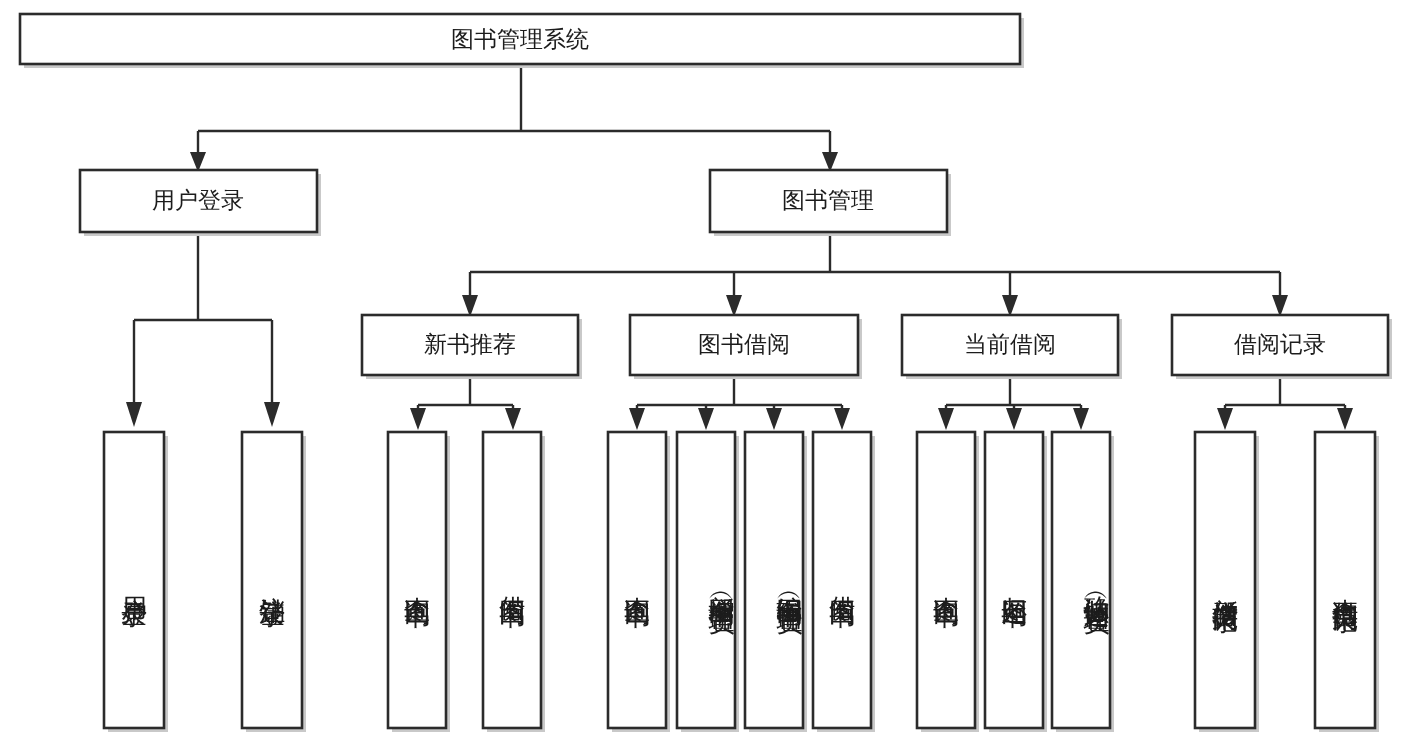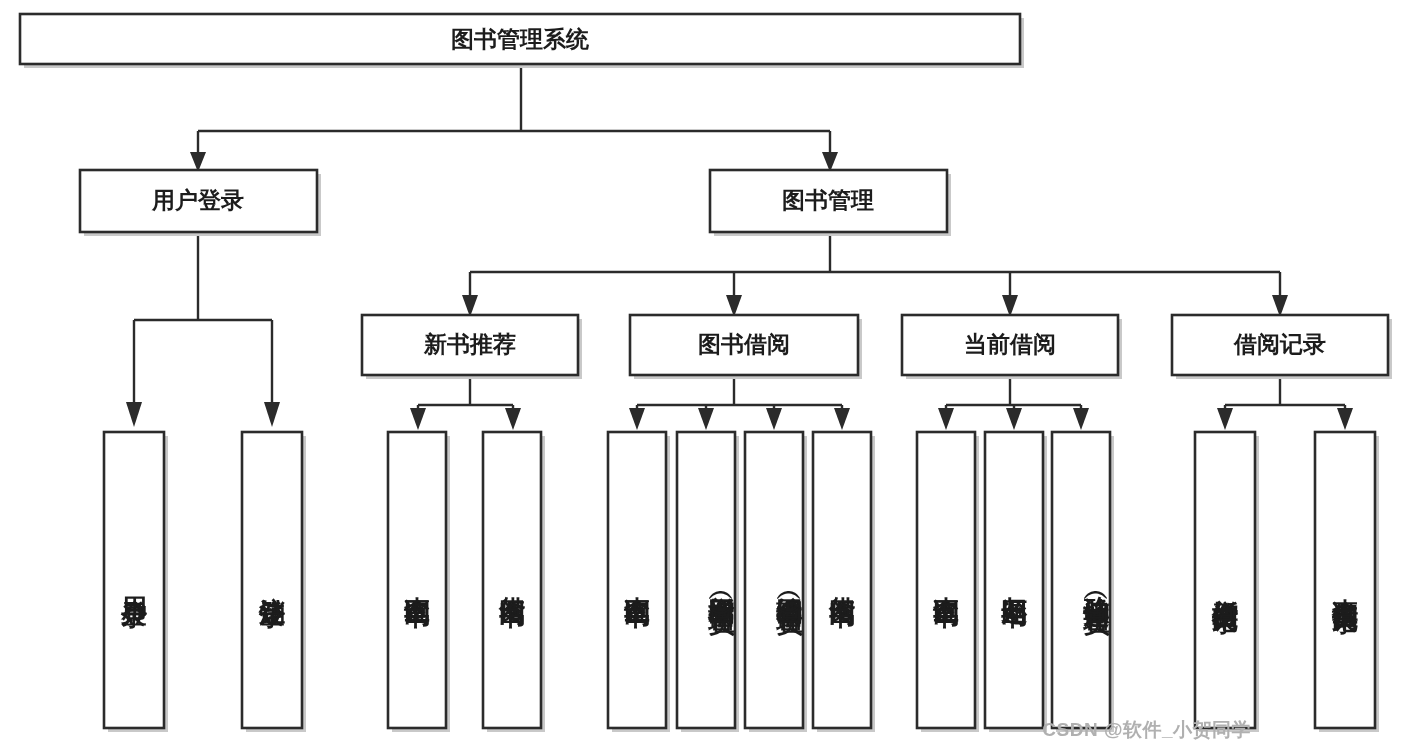--- a/index.html
+++ b/index.html
@@ -11,21 +11,20 @@
     width: 1405px;
     height: 747px;
     font-family: "Liberation Sans", "DejaVu Sans", sans-serif;
     overflow: hidden;
     position: relative;
   }
   #diagram-root {
     position: relative;
     width: 1259px;
     height: 747px;
-    font-weight: bold;
   }
   svg.diagram {
     position: absolute;
     top: 0;
     left: 0;
     width: 1405px;
     height: 747px;
   }
   .node-box {
     fill: #ffffff;
@@ -256,15 +255,14 @@
   <div class="leaf-label centered" style="left:917px; top:432px; width:58px; height:296px;">查询图书</div>
 
   <div class="leaf-label centered" style="left:985px; top:432px; width:58px; height:296px;">归还图书</div>
 
   <div class="leaf-label" style="left:1052px; top:440px; width:58px; height:288px;">确认归还（管理员）</div>
 
   <div class="leaf-label centered" style="left:1195px; top:440px; width:60px; height:288px;">新增借阅记录</div>
 
   <div class="leaf-label centered" style="left:1315px; top:440px; width:60px; height:288px;">查询借阅记录</div>
 
-  <div class="watermark">CSDN @软件_小贺同学</div>
 
 </div>
 
 </body></html>

